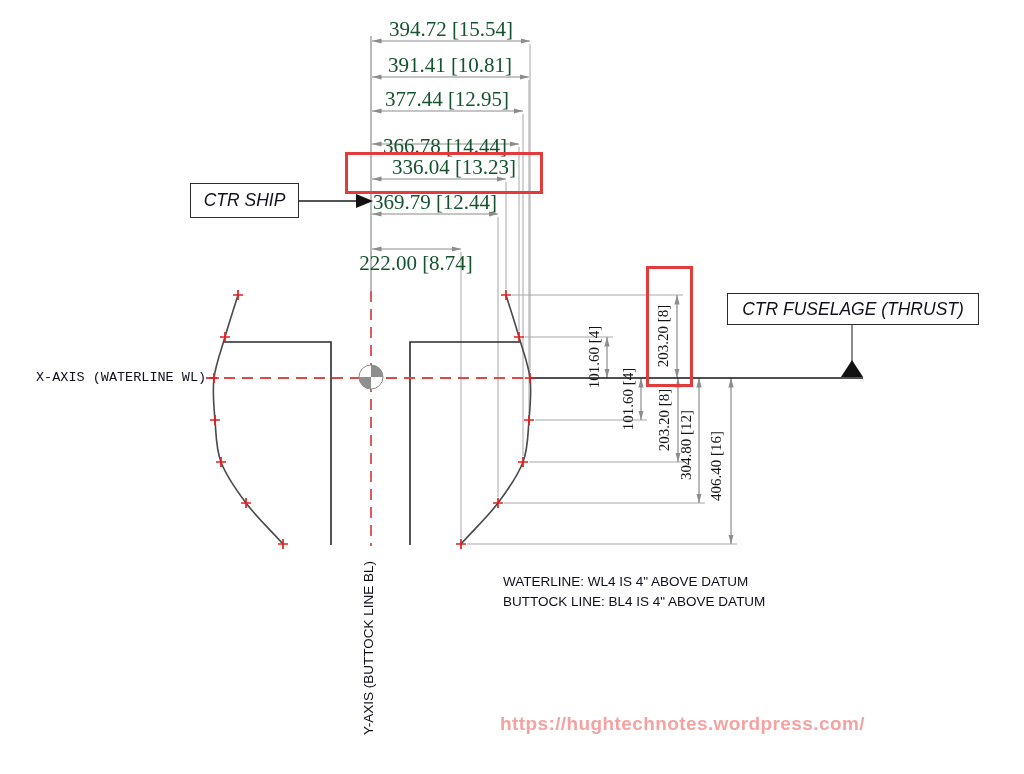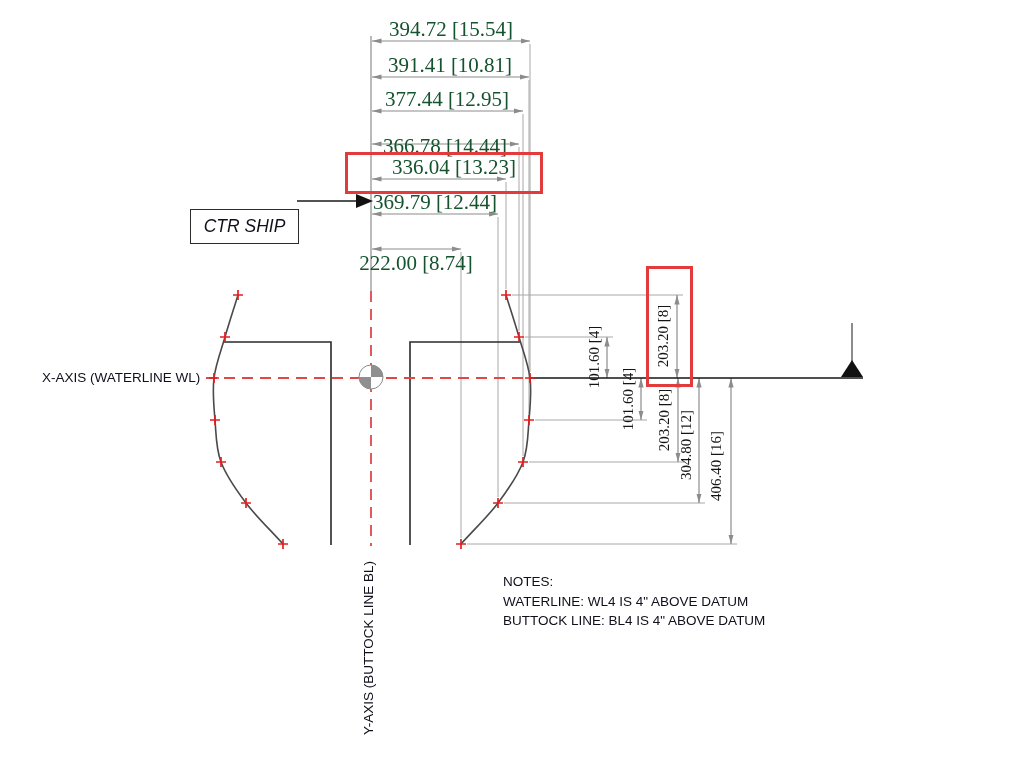--- a/index.html
+++ b/index.html
@@ -140,27 +140,30 @@
   <div class="txt vdimtxt" style="left:594px;top:357px;">101.60 [4]</div>
   <div class="txt vdimtxt" style="left:663px;top:336px;">203.20 [8]</div>
   <div class="txt vdimtxt" style="left:628px;top:399px;">101.60 [4]</div>
   <div class="txt vdimtxt" style="left:664px;top:420px;">203.20 [8]</div>
   <div class="txt vdimtxt" style="left:686px;top:445px;">304.80 [12]</div>
   <div class="txt vdimtxt" style="left:716px;top:466px;">406.40 [16]</div>
 
   <div class="redbox" style="left:345px;top:152px;width:192px;height:36px;"></div>
   <div class="redbox" style="left:646px;top:266px;width:41px;height:115px;"></div>
 
-  <div class="labelbox" style="left:190px;top:183px;width:107px;height:33px;margin-top:26px;">
+  <div class="labelbox" style="left:190px;top:183px;width:107px;height:33px;">
     <span>CTR SHIP</span>
   </div>
+  <div class="labelbox" style="left:727px;top:293px;width:250px;height:30px;">
+    <span>CTR FUSELAGE (THRUST)</span>
+  </div>
 
-  <div class="txt axislabel" style="left:42px;top:370px;">X-AXIS (WATERLINE WL)</div>
+  <div class="txt axislabel" style="left:36px;top:370px;font-family:Liberation Mono, monospace;">X-AXIS (WATERLINE WL)</div>
   <div class="txt axislabel" id="y-axis-label" style="left:368px;top:648px;">Y-AXIS (BUTTOCK LINE BL)</div>
 
   <div style="position:absolute;left:503px;top:572px;">
-    <div class="noteline">NOTES:</div>
     <div class="noteline">WATERLINE: WL4 IS 4" ABOVE DATUM</div>
     <div class="noteline">BUTTOCK LINE: BL4 IS 4" ABOVE DATUM</div>
   </div>
 
+  <div class="txt" id="watermark" style="left:500px;top:713px;">https://hughtechnotes.wordpress.com/</div>
 
 </div>
 
 </body></html>

